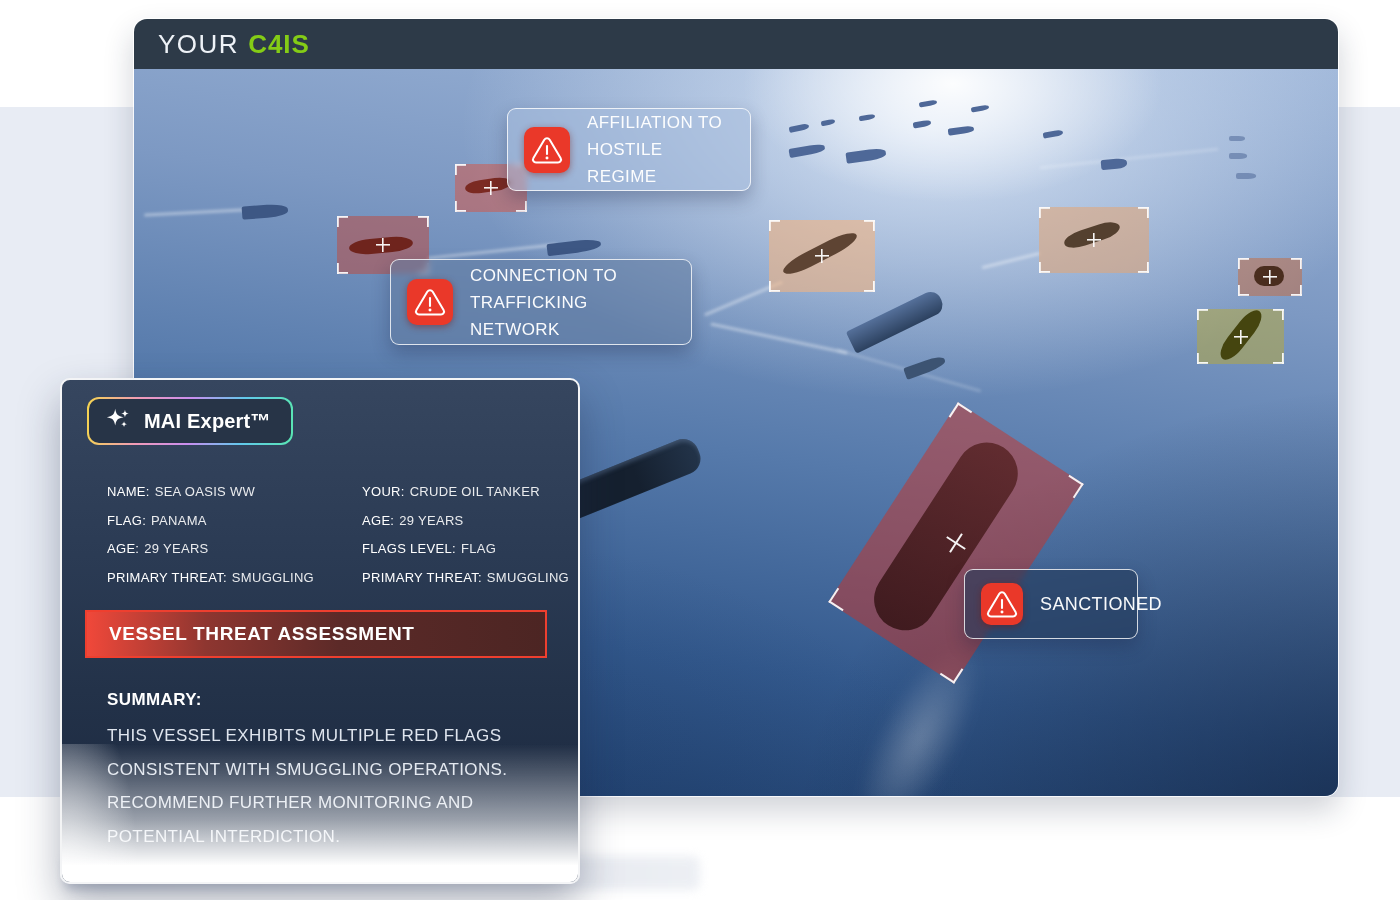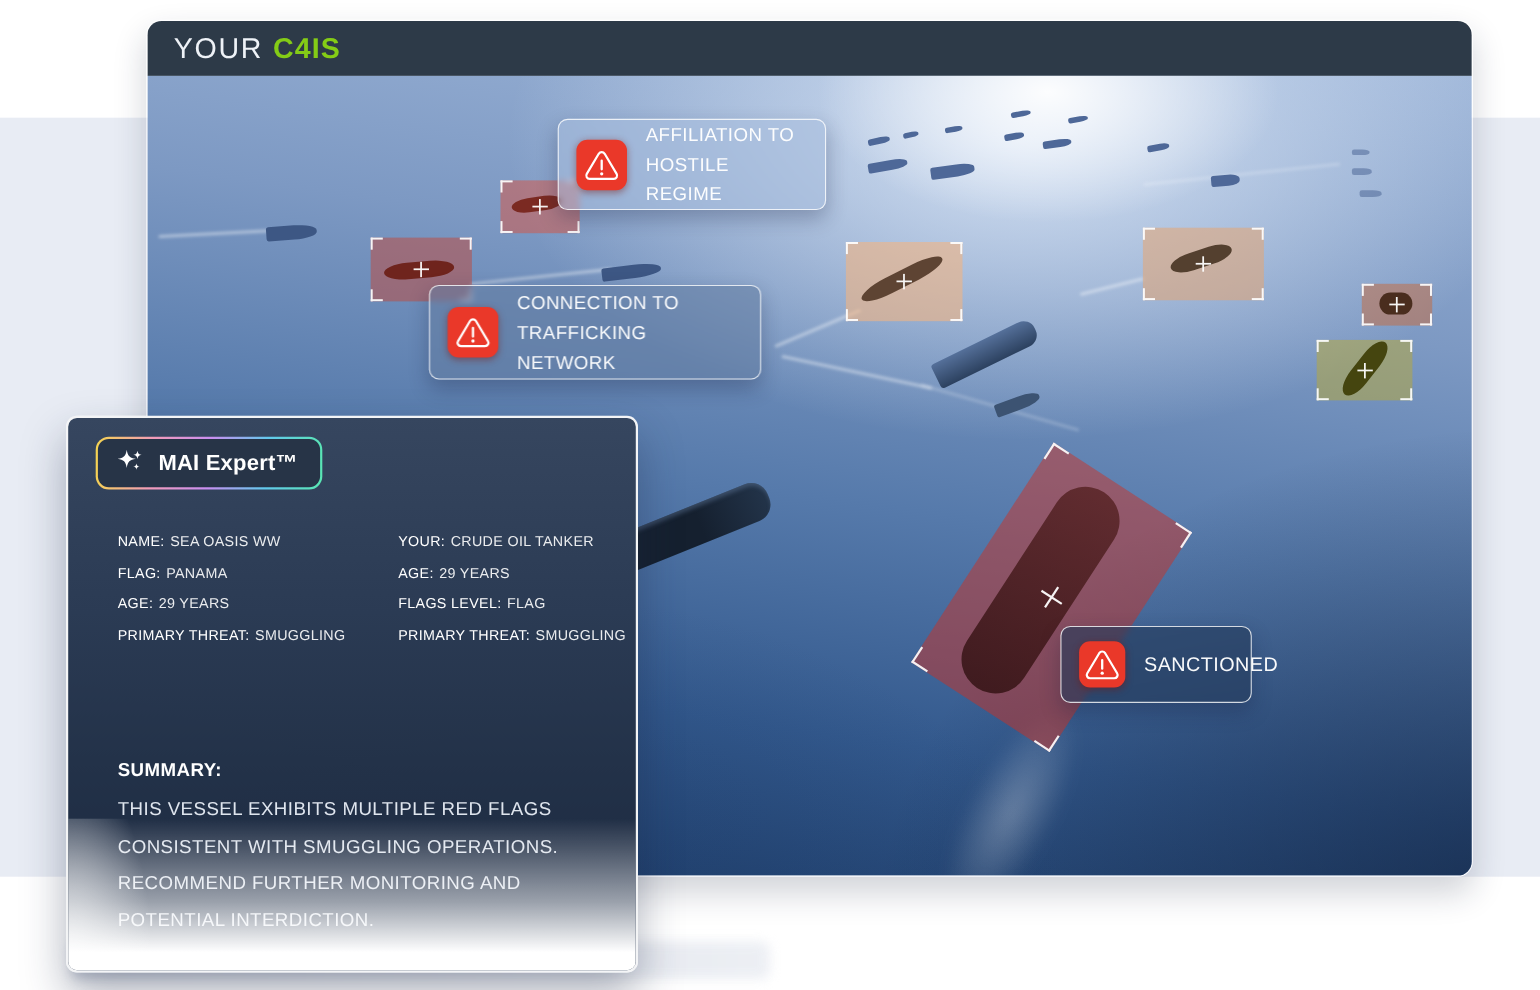--- a/index.html
+++ b/index.html
@@ -254,20 +254,23 @@
         <b>AGE:</b><span>29 YEARS</span>
       </div>
       <div class="drow">
         <b>FLAGS LEVEL:</b><span>FLAG</span>
       </div>
       <div class="drow">
         <b>PRIMARY THREAT:</b><span>SMUGGLING</span>
       </div>
     </div>
 
+    <div class="vta-banner">
+      <span class="vta-title">VESSEL THREAT ASSESSMENT</span>
+    </div>
 
     <div class="summary">
       <div class="sum-label">SUMMARY:</div>
       <div class="sum-line">THIS VESSEL EXHIBITS MULTIPLE RED FLAGS</div>
       <div class="sum-line">CONSISTENT WITH SMUGGLING OPERATIONS.</div>
       <div class="sum-line">RECOMMEND FURTHER MONITORING AND</div>
       <div class="sum-line">POTENTIAL INTERDICTION.</div>
     </div>
 
     <div class="panel-fade"></div>

